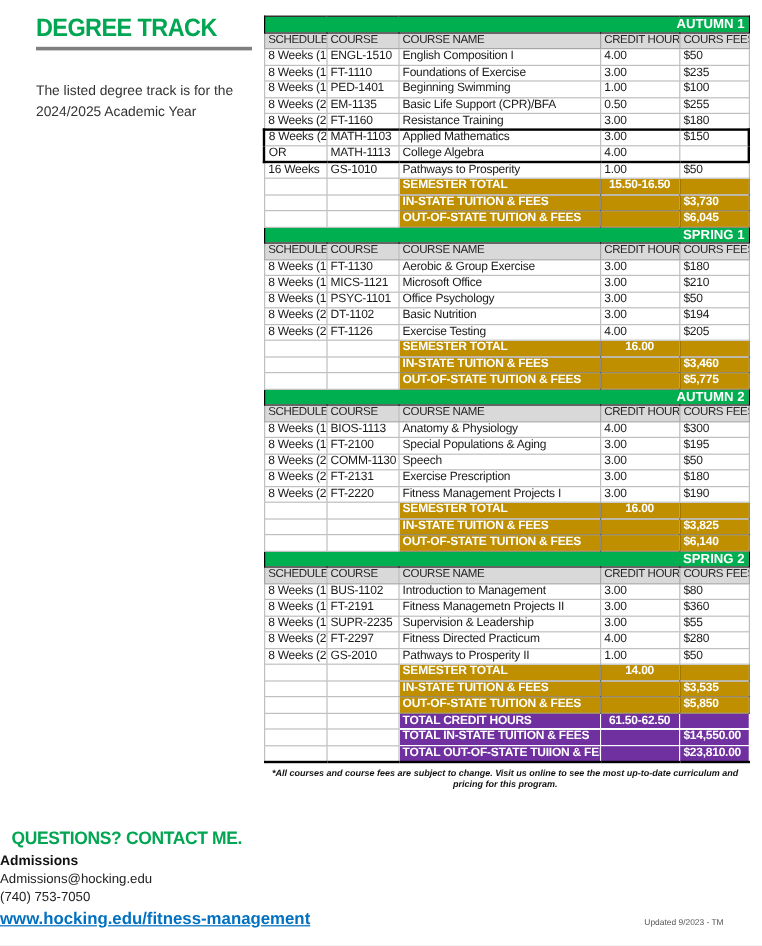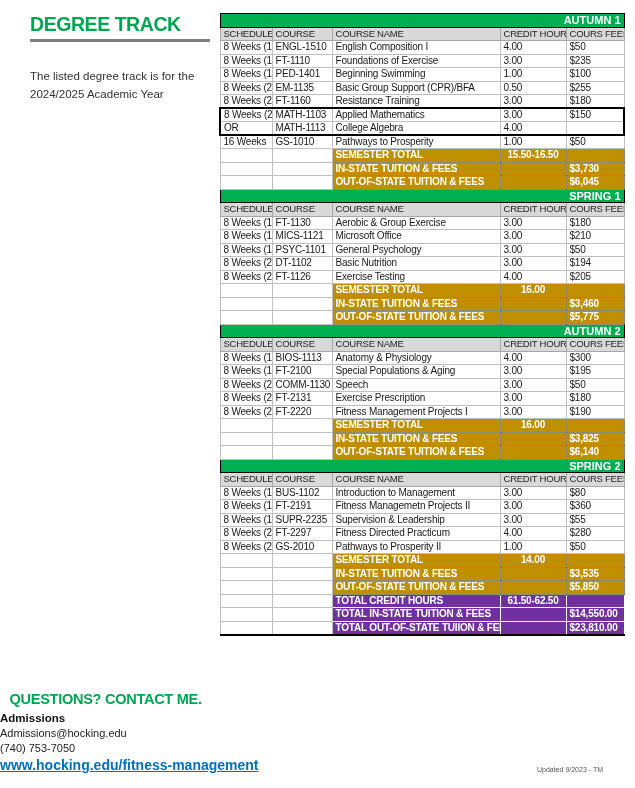--- a/index.html
+++ b/index.html
@@ -97,21 +97,21 @@
           <tr>
             <td>8 Weeks (1)</td>
             <td>PED-1401</td>
             <td>Beginning Swimming</td>
             <td>1.00</td>
             <td>$100</td>
           </tr>
           <tr>
             <td>8 Weeks (2)</td>
             <td>EM-1135</td>
-            <td>Basic Group Support (CPR)/BFA</td>
+            <td>Basic Life Support (CPR)/BFA</td>
             <td>0.50</td>
             <td>$255</td>
           </tr>
           <tr>
             <td>8 Weeks (2)</td>
             <td>FT-1160</td>
             <td>Resistance Training</td>
             <td>3.00</td>
             <td>$180</td>
           </tr>
@@ -177,21 +177,21 @@
           <tr>
             <td>8 Weeks (1)</td>
             <td>MICS-1121</td>
             <td>Microsoft Office</td>
             <td>3.00</td>
             <td>$210</td>
           </tr>
           <tr>
             <td>8 Weeks (1)</td>
             <td>PSYC-1101</td>
-            <td>General Psychology</td>
+            <td>Office Psychology</td>
             <td>3.00</td>
             <td>$50</td>
           </tr>
           <tr>
             <td>8 Weeks (2)</td>
             <td>DT-1102</td>
             <td>Basic Nutrition</td>
             <td>3.00</td>
             <td>$194</td>
           </tr>
@@ -373,20 +373,21 @@
             <td class="blank"></td>
             <td class="blank"></td>
             <td class="purple">TOTAL OUT-OF-STATE TUIION &amp; FEES</td>
             <td class="purple num-center"></td>
             <td class="purple">$23,810.00</td>
           </tr>
         </tbody>
       </table>
     </div>
 
+  <div class="footnote">*All courses and course fees are subject to change. Visit us online to see the most up-to-date curriculum and pricing for this program.</div>
 
   <div class="contact">
     <h2>QUESTIONS? CONTACT ME.</h2>
     <div class="name">Admissions</div>
     <div class="line">Admissions@hocking.edu</div>
     <div class="line">(740) 753-7050</div>
     <div class="line"><a href="#">www.hocking.edu/fitness-management</a></div>
   </div>
 
   <div class="updated">Updated 9/2023 - TM</div>

